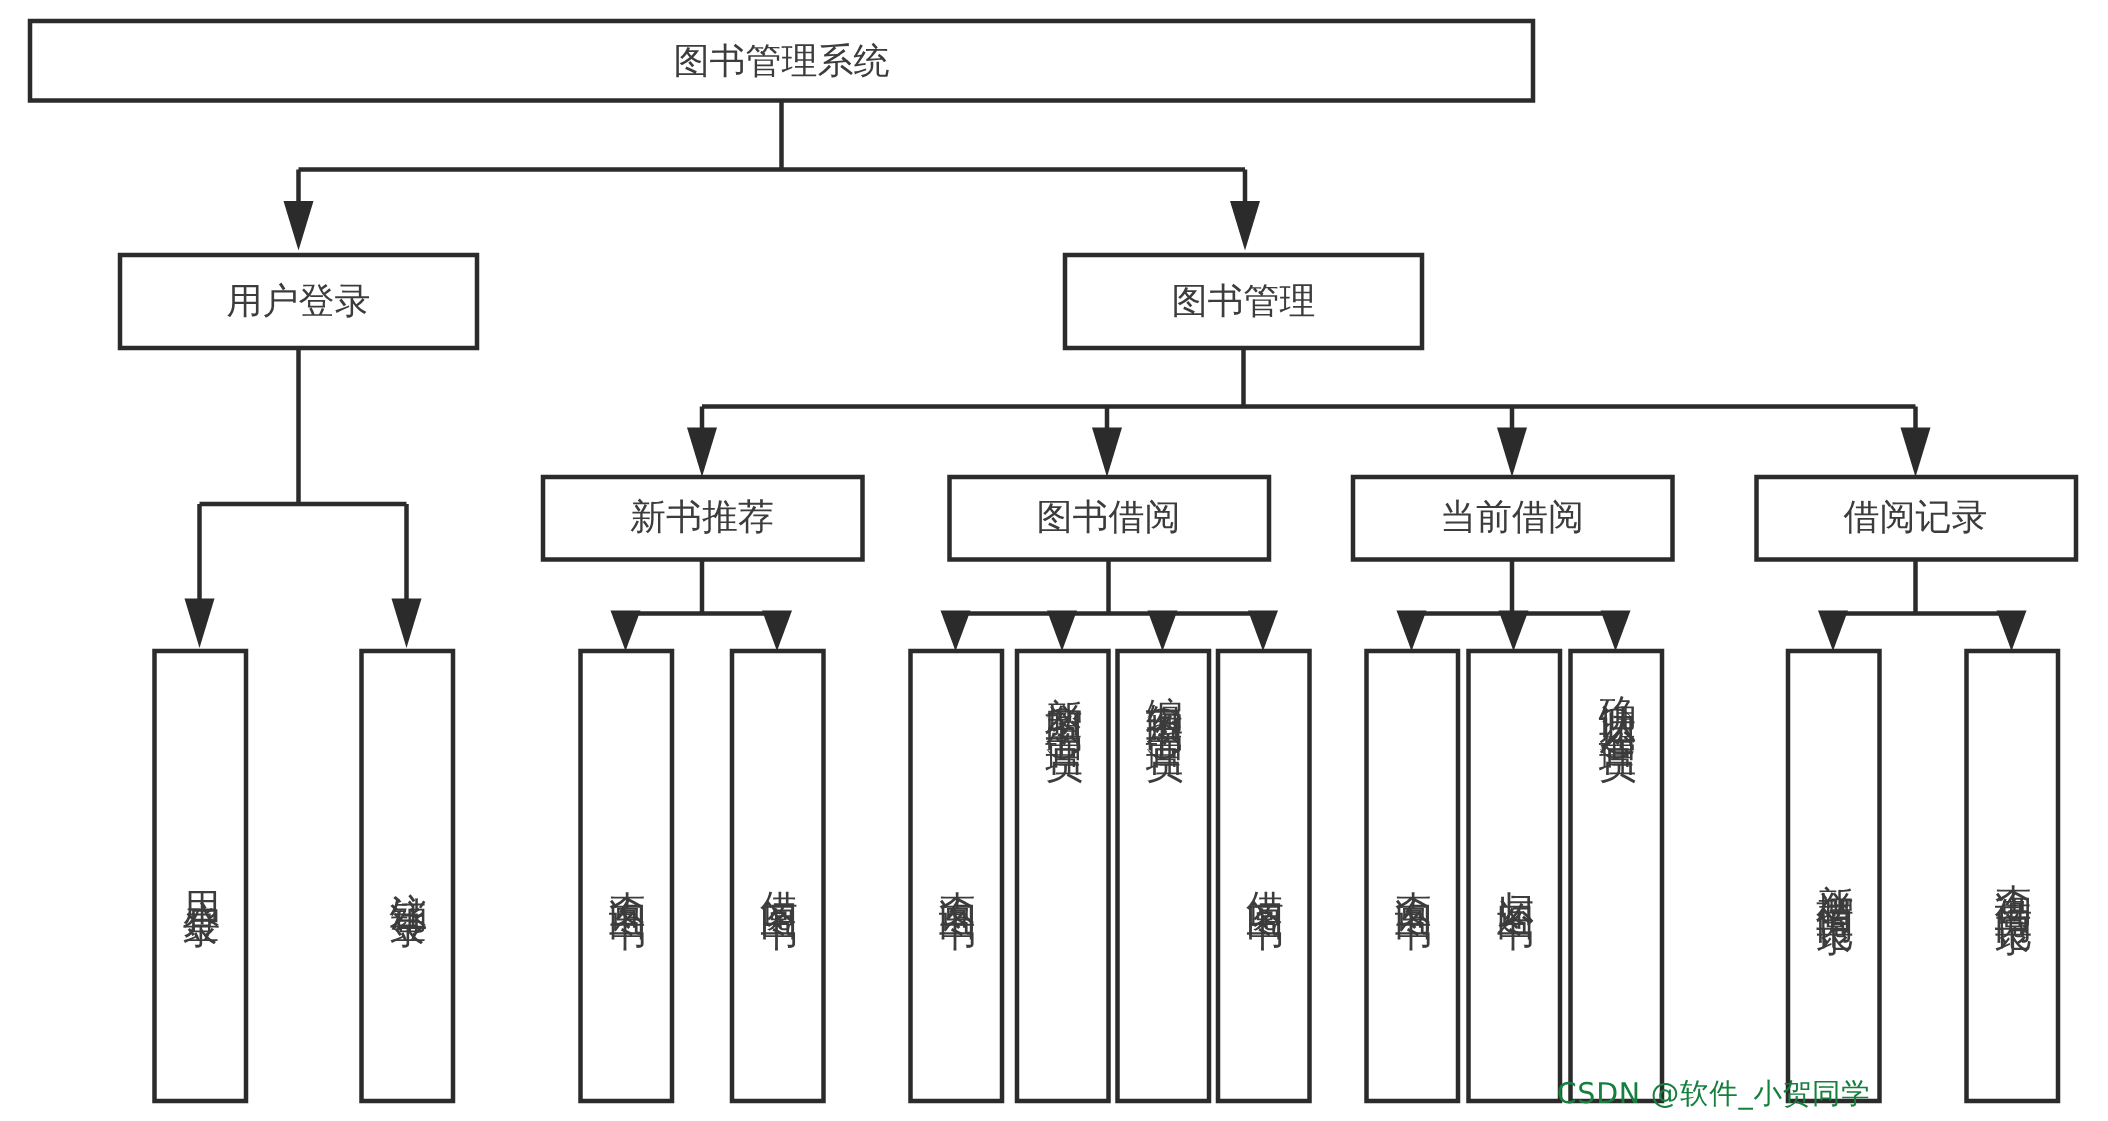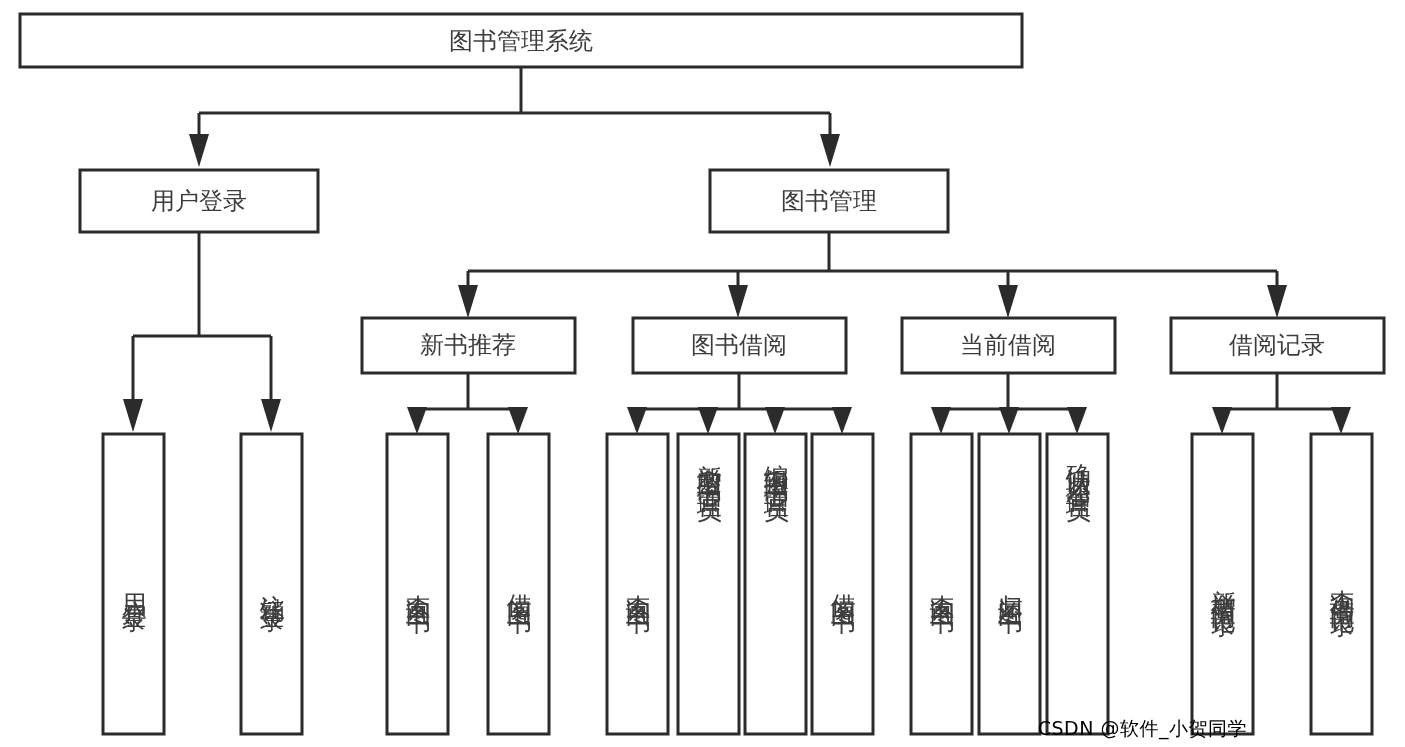--- a/index.html
+++ b/index.html
@@ -70,21 +70,21 @@
     letter-spacing: 5px;
     color: #3c3c3c;
     white-space: nowrap;
   }
   .watermark {
     position: absolute;
     right: 8px;
     bottom: 5px;
     font-family: "DejaVu Sans", "Liberation Sans", sans-serif;
     font-size: 19px;
-    color: #000000;
+    color: #15803d;
     white-space: nowrap;
     letter-spacing: 0.5px;
   }
 </style>
 </head>
 <body>
 
 <div id="diagram-root">
 
   <svg id="flow" viewBox="0 0 1405 747">

